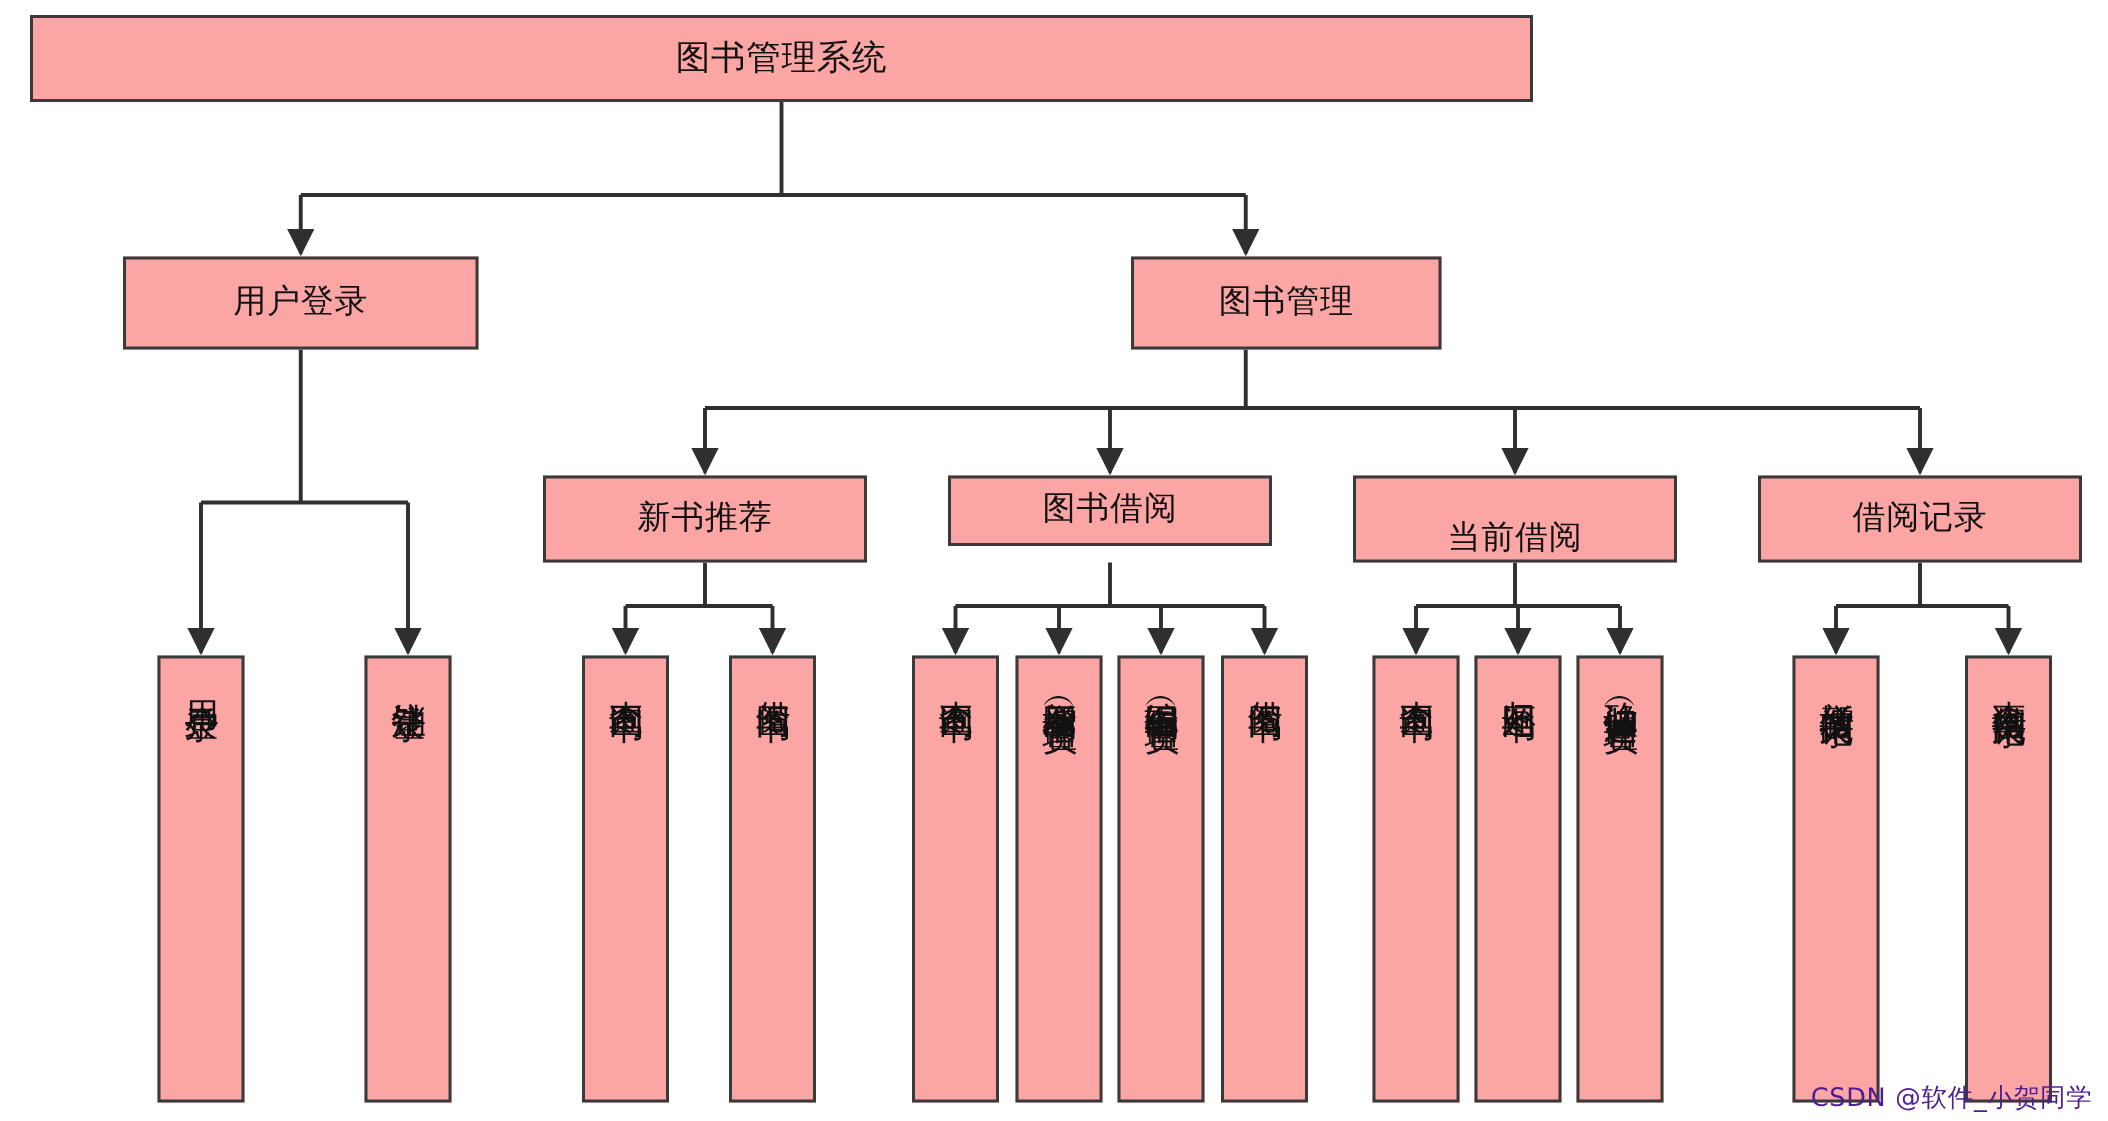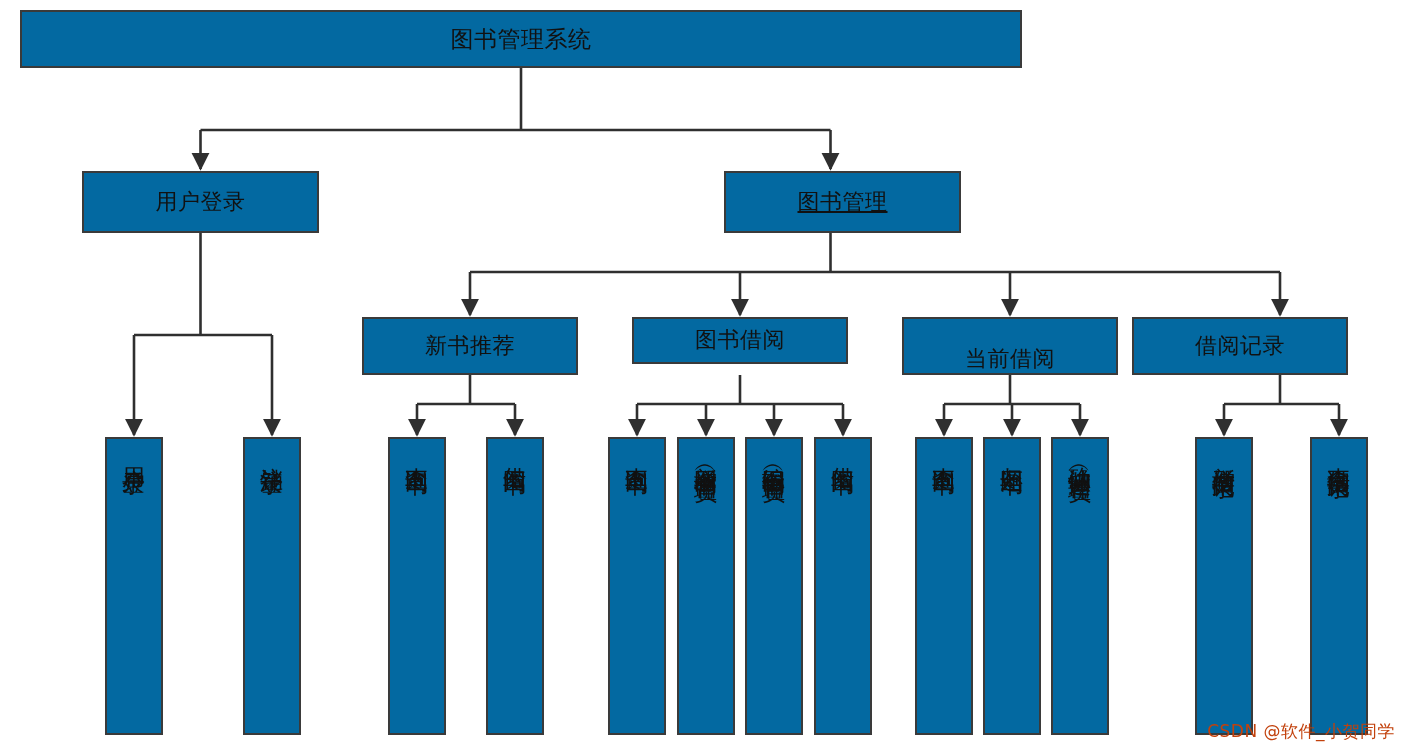--- a/index.html
+++ b/index.html
@@ -7,21 +7,21 @@
   body{
     width:1405px;height:747px;overflow:hidden;
     font-family:"DejaVu Sans","Liberation Sans",sans-serif;
     color:#111111;
   }
   #diagram{position:relative;width:1405px;height:747px;}
   #wires{position:absolute;left:0;top:0;width:1405px;height:747px;}
   .node{
     position:absolute;
     box-sizing:border-box;
-    background:#0369a1;
+    background:#fca5a5;
     border:2px solid #3a3a3a;
     display:flex;
     align-items:center;
     justify-content:center;
     text-align:center;
     line-height:1.22;
   }
   .node .label{
     display:block;
     color:#111111;
@@ -43,21 +43,21 @@
     font-size:23px;
     line-height:1.05;
     letter-spacing:2px;
     white-space:nowrap;
   }
   #watermark{
     position:absolute;
     right:10px;
     bottom:4px;
     font-size:17px;
-    color:#c2410c;
+    color:#4c1d95;
     letter-spacing:0.5px;
     white-space:nowrap;
     pointer-events:none;
   }
 </style>
 </head>
 <body>
 
 <div id="diagram">
 
@@ -104,33 +104,33 @@
       </g>
   </svg>
 
   <div id="nodes-layer">
       <div class="node h-node root" style="left: 20px; top: 10px; width: 1002px; height: 58px;">
         <span class="label">图书管理系统</span>
       </div>
       <div class="node h-node" style="left: 82px; top: 171px; width: 237px; height: 62px;">
         <span class="label">用户登录</span>
       </div>
-      <div class="node h-node" style="left: 724px; top: 171px; width: 237px; height: 62px; text-decoration: underline;">
+      <div class="node h-node" style="left: 754px; top: 171px; width: 207px; height: 62px;">
         <span class="label">图书管理</span>
       </div>
       <div class="node h-node" style="left: 362px; top: 317px; width: 216px; height: 58px;">
         <span class="label">新书推荐</span>
       </div>
       <div class="node h-node" style="left: 632px; top: 317px; width: 216px; height: 47px;">
         <span class="label">图书借阅</span>
       </div>
       <div class="node h-node" style="left: 902px; top: 317px; width: 216px; height: 58px; align-items: flex-end;">
         <span class="label">当前借阅</span>
       </div>
-      <div class="node h-node" style="left: 1132px; top: 317px; width: 216px; height: 58px;">
+      <div class="node h-node" style="left: 1172px; top: 317px; width: 216px; height: 58px;">
         <span class="label">借阅记录</span>
       </div>
       <div class="node v-node" style="left: 105px; top: 437px; width: 58px; height: 298px;">
         <span class="label">用户登录</span>
       </div>
       <div class="node v-node" style="left: 243px; top: 437px; width: 58px; height: 298px;">
         <span class="label">注销登录</span>
       </div>
       <div class="node v-node" style="left: 388px; top: 437px; width: 58px; height: 298px;">
         <span class="label">查询图书</span>

